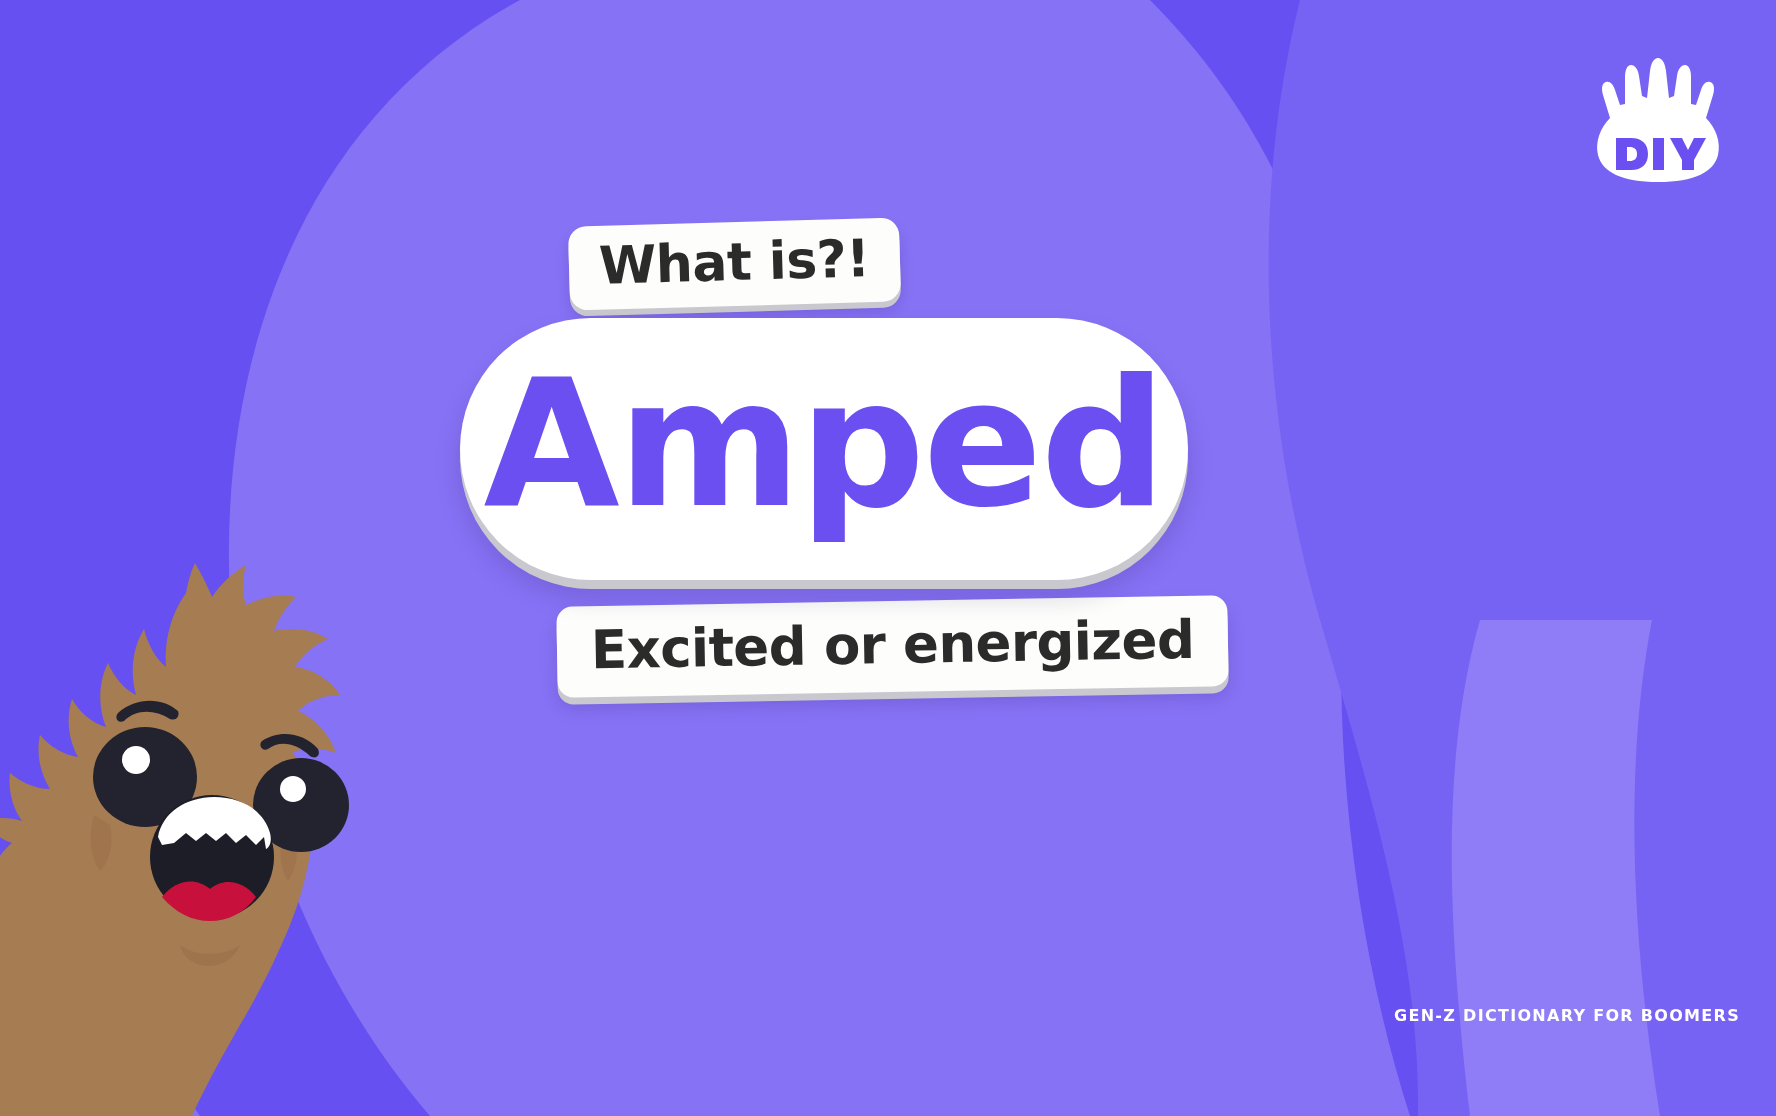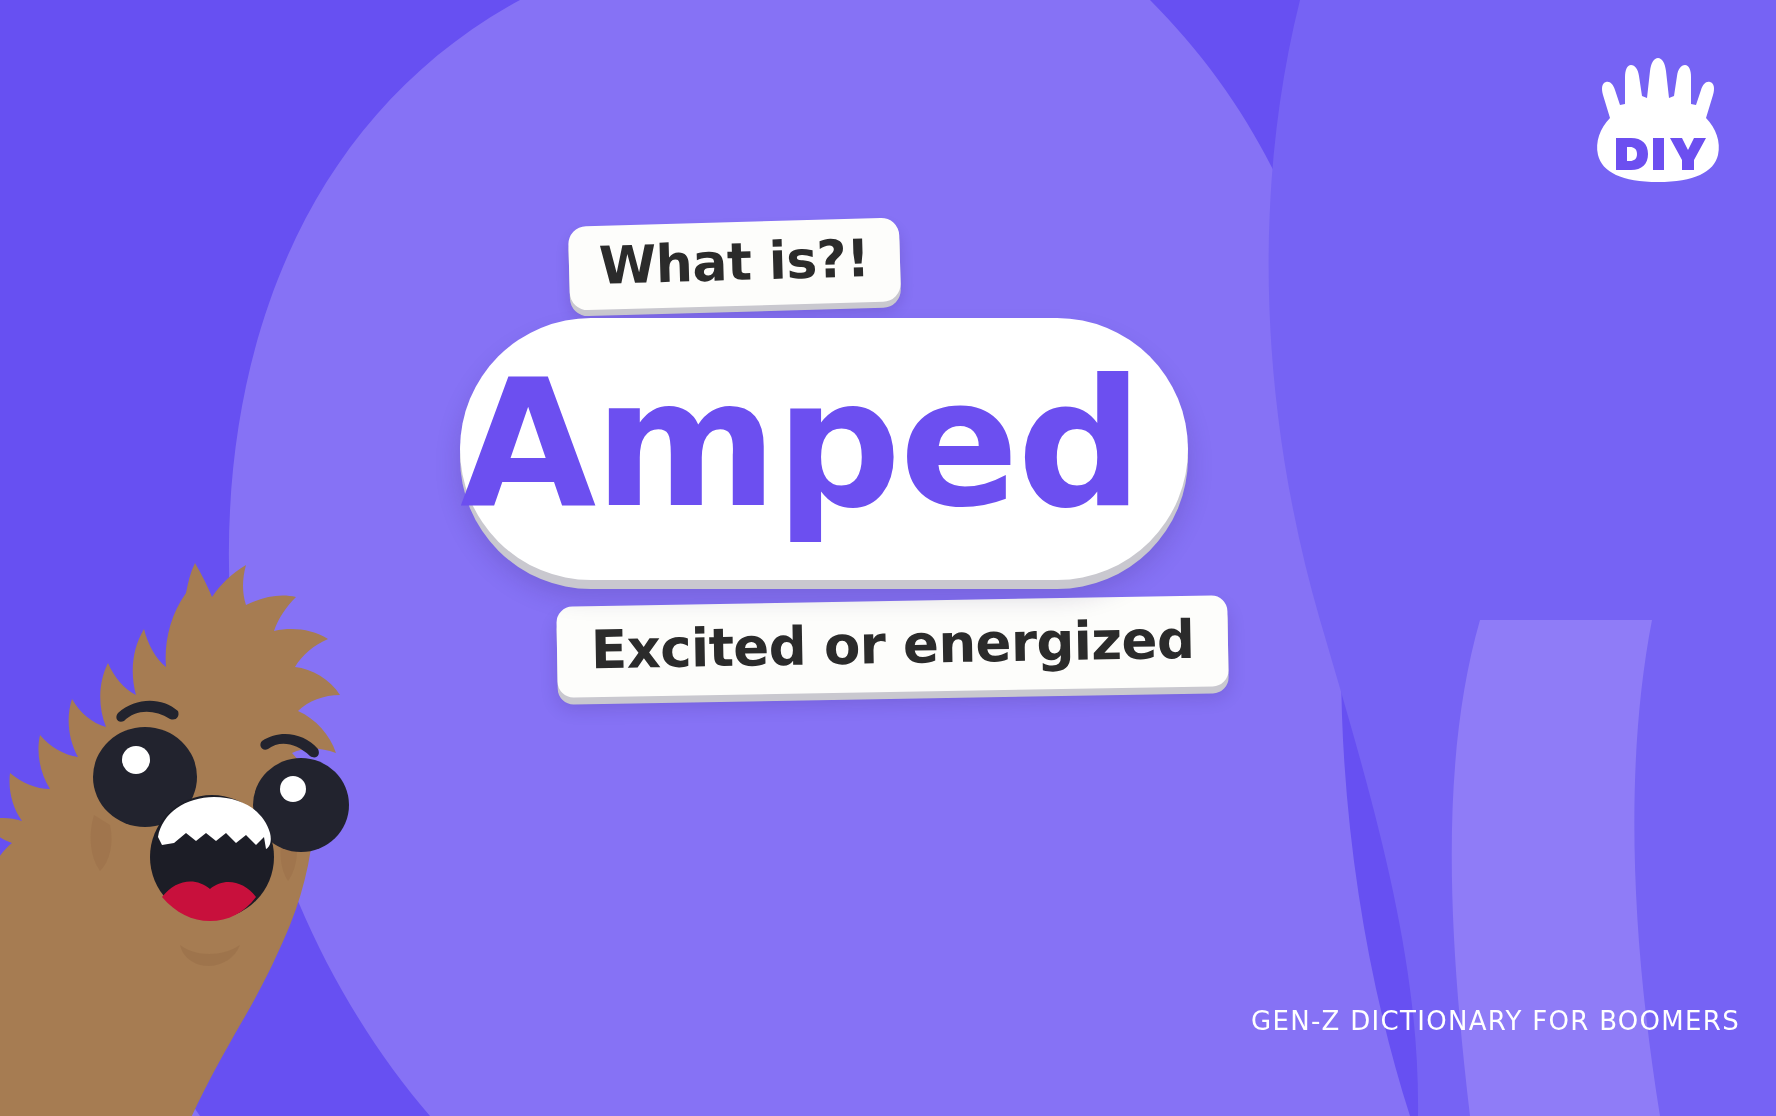--- a/index.html
+++ b/index.html
@@ -28,21 +28,21 @@
   }
   .whatis span{
     display:block;font-size:52px;line-height:1;font-weight:700;
     color:#2b2b2b;letter-spacing:-0.5px;white-space:nowrap;
   }
 
   .pill{
     position:absolute;left:460px;top:318px;width:728px;height:262px;
     background:#ffffff;border-radius:131px;
     box-shadow:0 9px 0 rgba(206,206,206,.95), 0 16px 26px rgba(40,20,90,.18);
-    display:flex;align-items:center;justify-content:flex-start;
+    display:flex;align-items:center;justify-content:center;
     z-index:5;
   }
   .pill span{
     font-size:176px;line-height:1;font-weight:700;
     color:#6C4FF0;letter-spacing:-2px;white-space:nowrap;
     transform:translateY(-4px);
   }
 
   .defn{
     position:absolute;left:557px;top:601px;
@@ -57,21 +57,21 @@
     color:#2b2b2b;letter-spacing:-0.6px;white-space:nowrap;
   }
 
   
   .mascot{position:absolute;left:-10px;top:545px;width:430px;height:575px;z-index:3;}
   .mascot svg{width:100%;height:100%;display:block;}
 
   
   .footer{
     position:absolute;right:36px;top:1006px;
-    font-size:26px;font-weight:400;color:#ffffff;
+    font-size:16px;font-weight:700;color:#ffffff;
     letter-spacing:1.3px;white-space:nowrap;z-index:6;
   }
 </style>
 </head>
 <body>
 
 <div id="stage">
 
   <svg class="bg-svg" viewBox="0 0 1776 1116" preserveAspectRatio="none">
     <rect x="0" y="0" width="1776" height="1116" fill="#6750F2"></rect>

